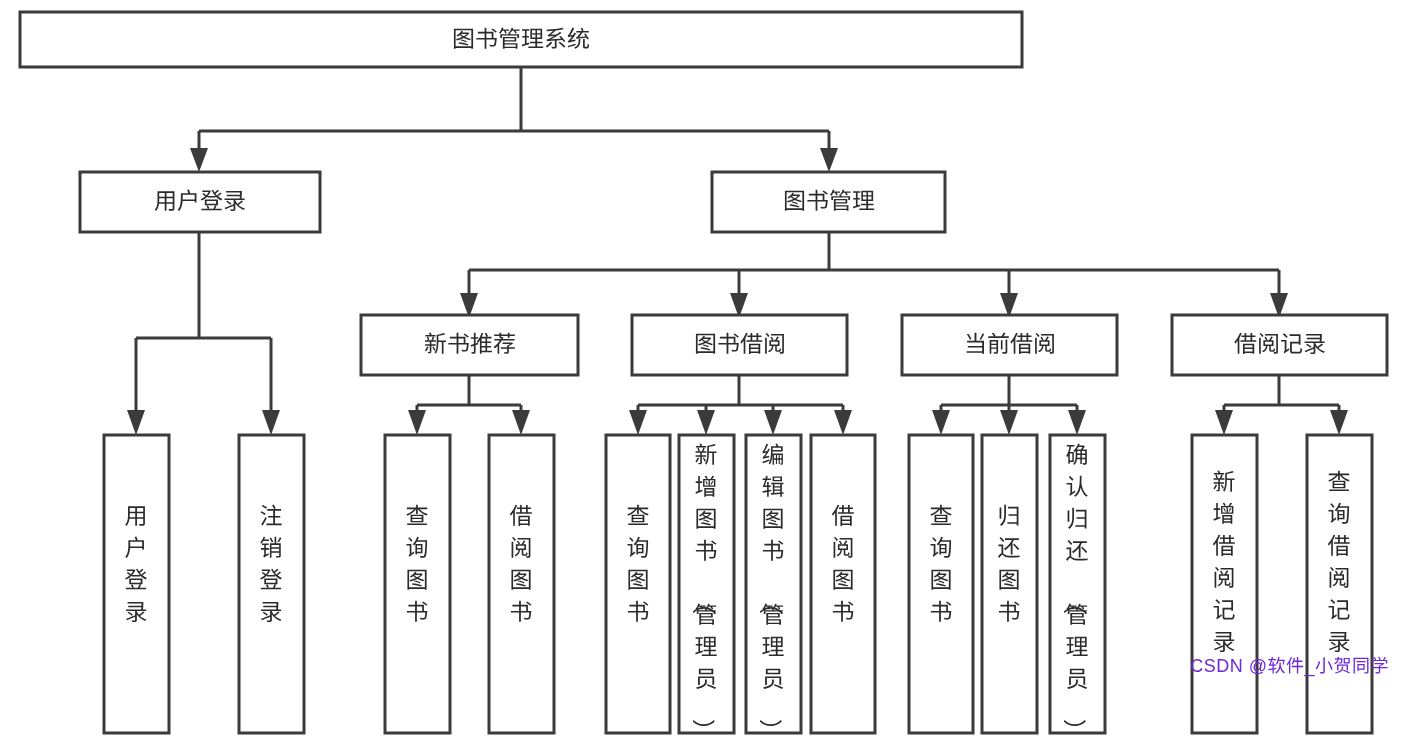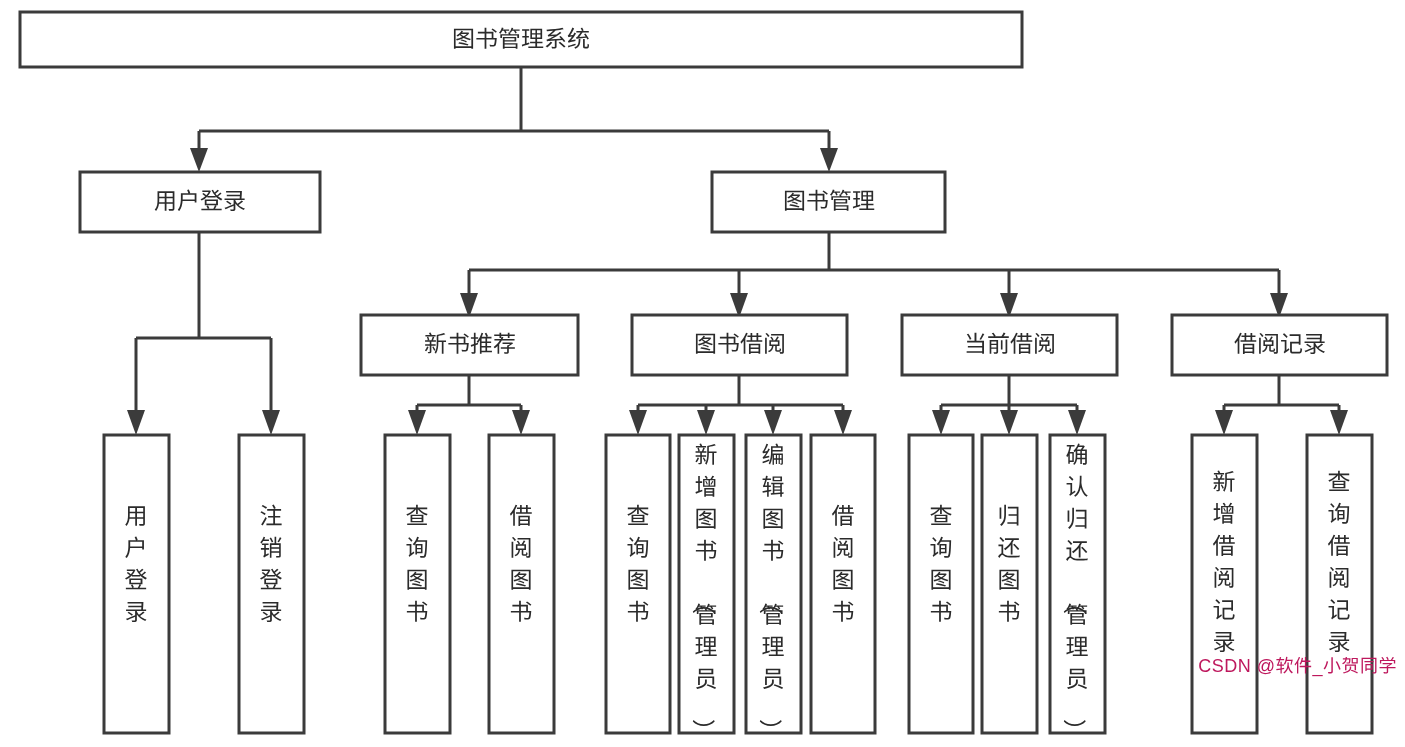--- a/index.html
+++ b/index.html
@@ -51,25 +51,25 @@
     dominant-baseline: middle;
   }
   .node-label-v {
     font-family: "Liberation Sans", "DejaVu Sans", sans-serif;
     font-size: 23px;
     fill: #2b2b2b;
     text-anchor: middle;
   }
   .watermark-text {
     position: absolute;
-    right: 8px;
+    right: 16px;
     bottom: 6px;
     font-family: "Liberation Sans", "DejaVu Sans", sans-serif;
     font-size: 18px;
-    color: #be185d;
+    color: #6d28d9;
     white-space: nowrap;
     letter-spacing: 0.5px;
     user-select: none;
   }
 </style>
 </head>
 <body>
 
 <div id="diagram-root">
 

